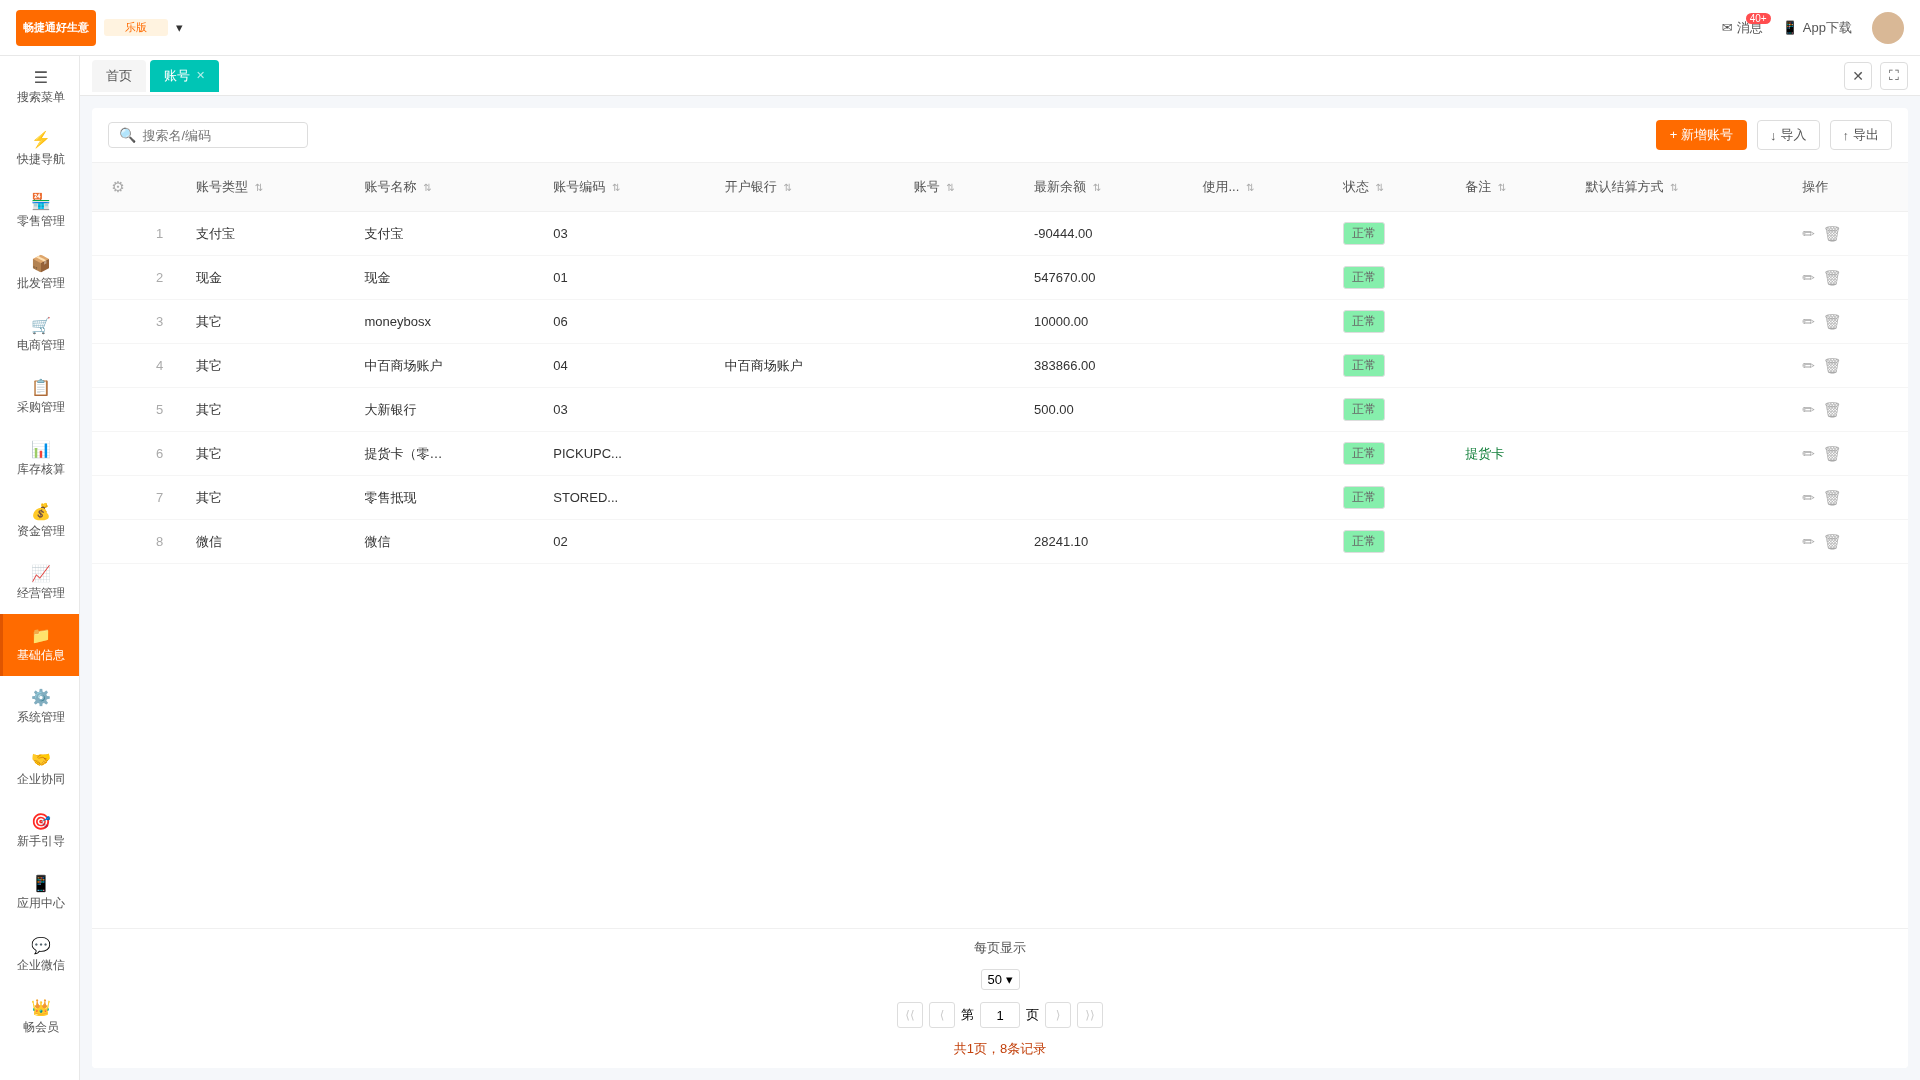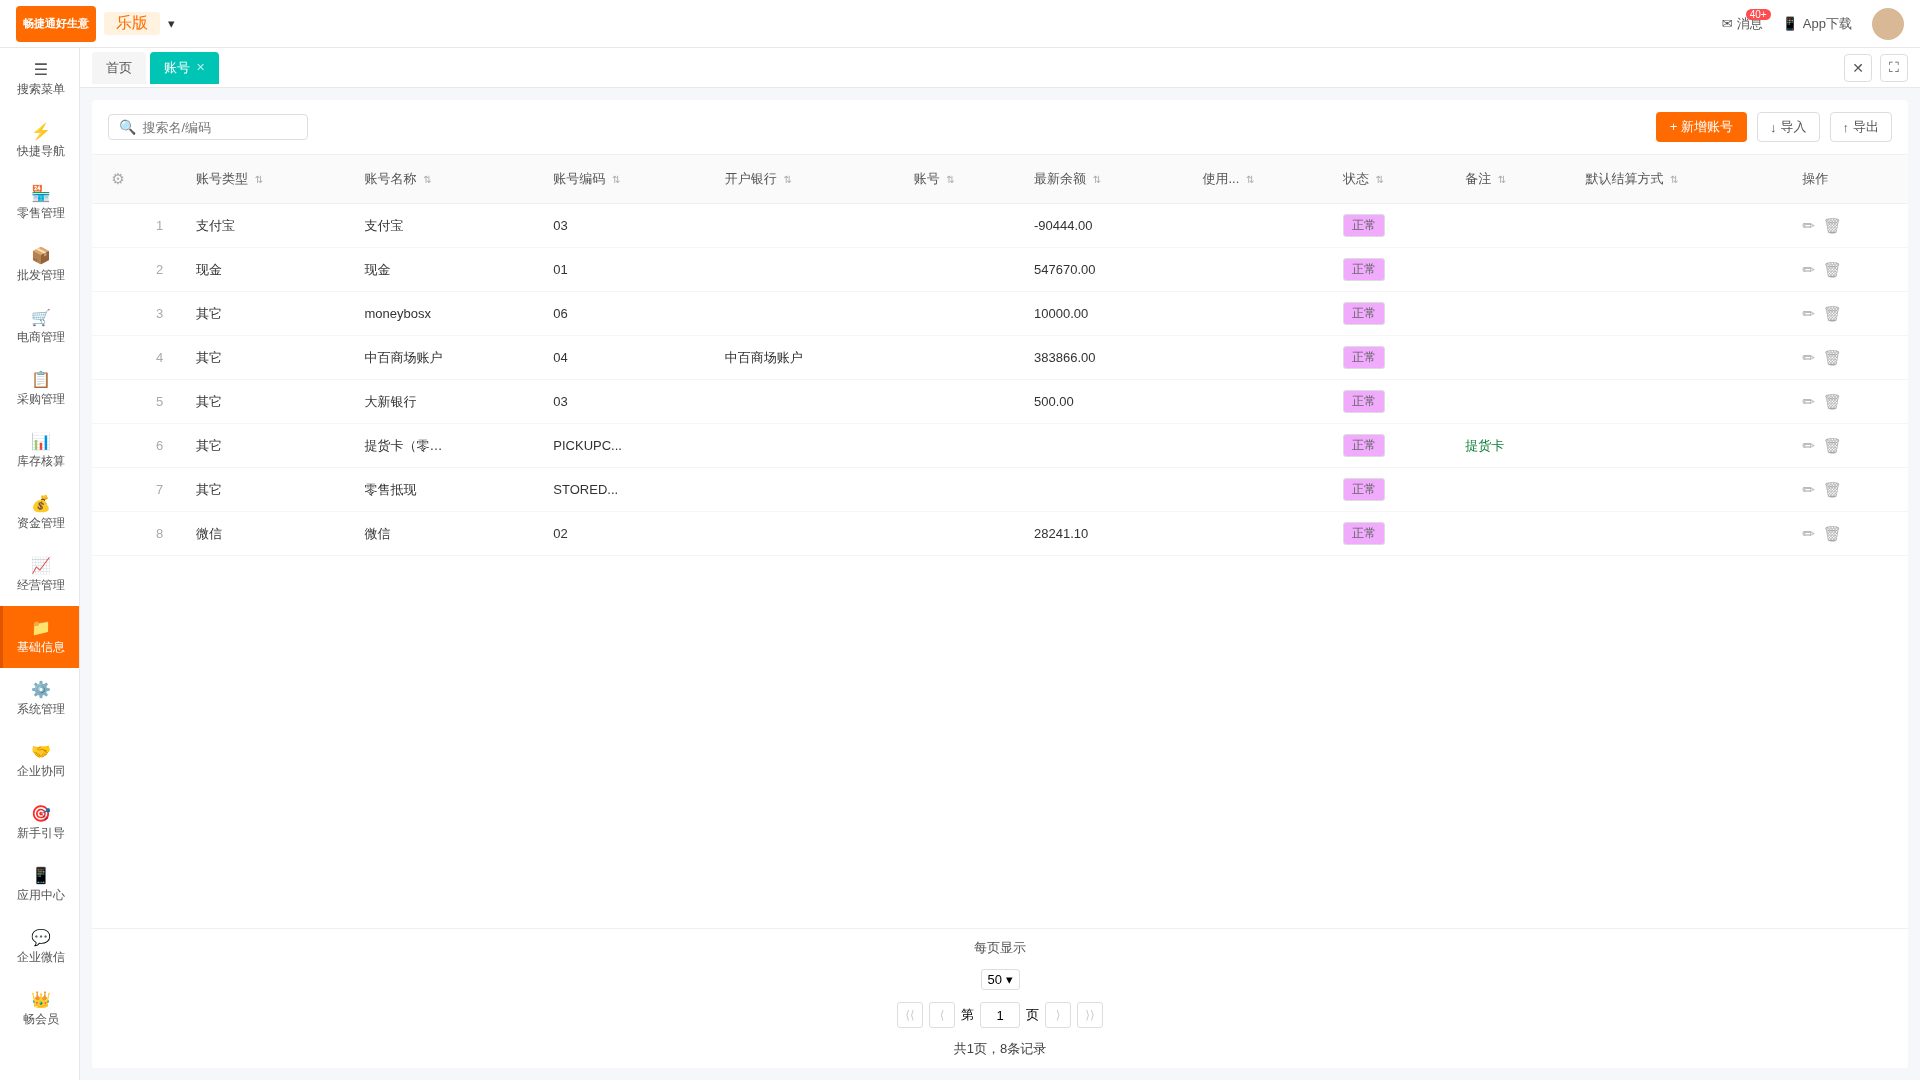--- a/index.html
+++ b/index.html
@@ -1,20 +1,20 @@
 <!DOCTYPE html>
 <html><head>
   <meta charset="utf-8">
   <style>
     * { box-sizing: border-box; margin: 0; padding: 0; }
     body { font-family: "Microsoft YaHei", "PingFang SC", sans-serif; font-size: 13px; background: #f0f2f5; display: flex; flex-direction: column; height: 1080px; overflow: hidden; }
 
     
     .top-header {
-      height: 48px;
+      height: 56px;
       background: #fff;
       display: flex;
       align-items: center;
       justify-content: space-between;
       padding: 0 16px;
       border-bottom: 1px solid #e8e8e8;
       flex-shrink: 0;
       gap: 40px;
     }
     .logo-area {
@@ -28,24 +28,24 @@
       background: #ff6b00;
       border-radius: 4px;
       display: flex;
       align-items: center;
       justify-content: center;
       color: white;
       font-size: 11px;
       font-weight: bold;
     }
     .version-badge {
-      font-size: 16px;
+      font-size: 11px;
       color: #ff6b00;
       background: #fff3e0;
-      padding: 1px 12px;
+      padding: 1px 21px;
       border-radius: 3px;
     }
     .header-dropdown {
       display: flex;
       align-items: center;
       gap: 4px;
       cursor: pointer;
       color: #333;
     }
     .top-right {
@@ -313,21 +313,21 @@
       justify-content: center;
       cursor: pointer;
       color: #aaa;
       font-size: 15px;
     }
     .status-badge {
       display: inline-block;
       padding: 2px 8px;
       border-radius: 3px;
       font-size: 12px;
-      background: #f0abfc;
+      background: #86efac;
       color: #666;
       border: 1px solid #ddd;
     }
     .action-btns {
       display: flex;
       gap: 8px;
     }
     .action-btn {
       cursor: pointer;
       color: #aaa;
@@ -377,21 +377,21 @@
     }
     .pager-btn.disabled { color: #ccc; cursor: default; }
     .pager-input {
       width: 40px;
       height: 26px;
       border: 1px solid #ddd;
       border-radius: 3px;
       text-align: center;
       font-size: 13px;
     }
-    .total-info { color: #404040; }
+    .total-info { color: #c2410c; }
   </style>
 </head>
 <body>
 
 <div class="top-header">
   <div class="logo-area">
     <div class="logo-box">
       <span>畅捷通好生意</span>
     </div>
     <span class="version-badge">乐版</span>

